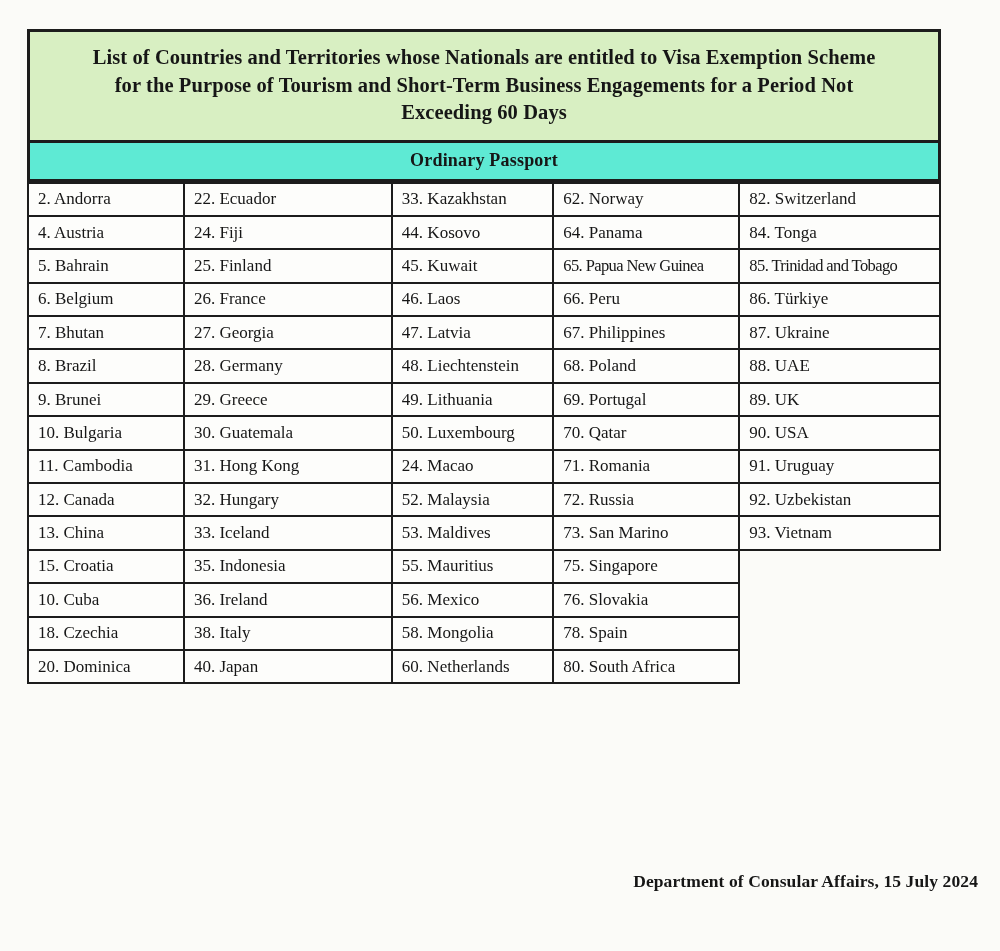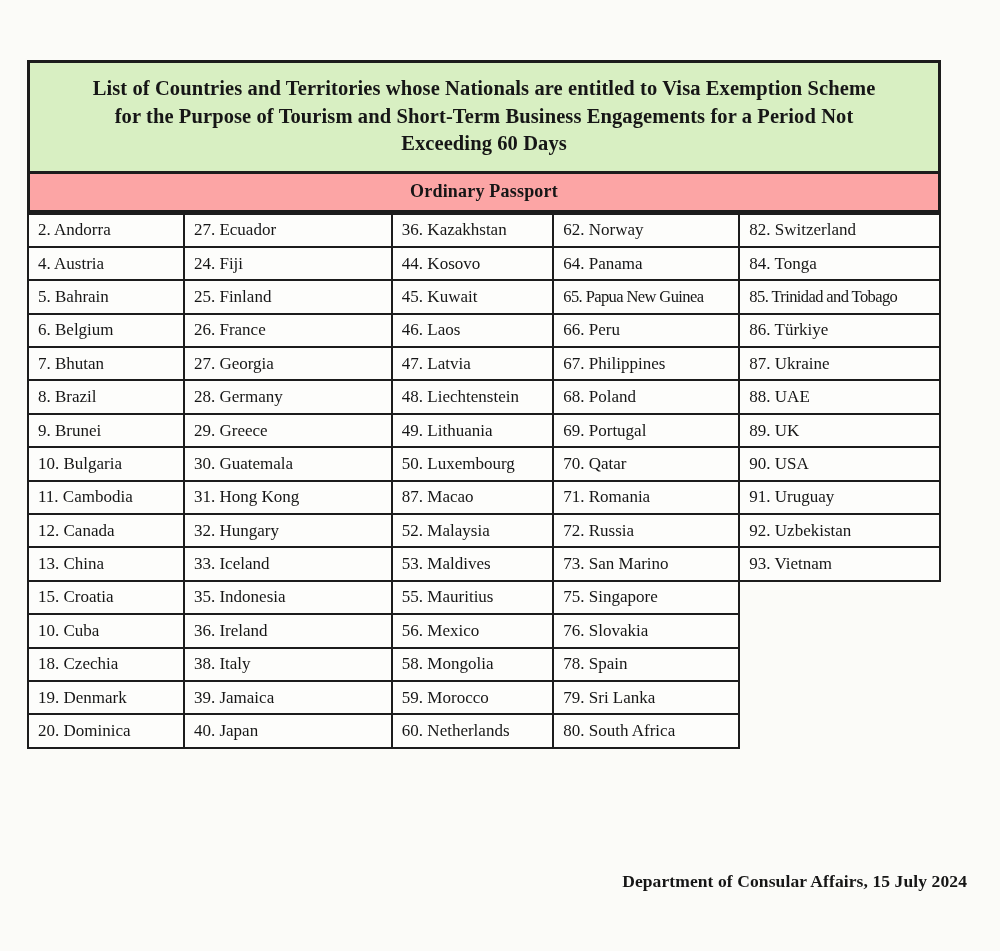--- a/index.html
+++ b/index.html
@@ -24,27 +24,26 @@
   }
   .header-box {
     background: #d8efc2;
     border: 3px solid #1c1c1c;
     text-align: center;
     font-weight: bold;
     font-size: 20.5px;
     line-height: 27.5px;
     padding: 12px 8px 13px 8px;
     letter-spacing: 0.1px;
-    margin-top: 31px;
   }
   .header-box .title-line {
     white-space: nowrap;
   }
   .subheader {
-    background: #fca5a5;
+    background: #5eead4;
     border: 3px solid #1c1c1c;
     border-top: none;
     text-align: center;
     font-weight: bold;
     font-size: 18px;
     padding: 7px 0 8px 0;
     letter-spacing: 0.2px;
   }
   table.countries {
     border-collapse: collapse;
@@ -64,21 +63,21 @@
   table.countries td.long {
     letter-spacing: -0.6px;
     font-size: 16.5px;
   }
   table.countries td.blank {
     border: none;
     background: transparent;
   }
   .footer {
     position: absolute;
-    right: 33px;
+    right: 22px;
     top: 871px;
     font-weight: bold;
     font-size: 17.5px;
     letter-spacing: 0.1px;
   }
 </style>
 </head>
 <body>
 
 <div class="page">
@@ -96,22 +95,22 @@
       <colgroup>
         <col style="width:17.1%">
         <col style="width:22.8%">
         <col style="width:17.7%">
         <col style="width:20.4%">
         <col style="width:22.0%">
       </colgroup>
       <tbody>
           <tr>
             <td>2. Andorra</td>
-            <td>27. Ecuador</td>
-            <td>36. Kazakhstan</td>
+            <td>22. Ecuador</td>
+            <td>33. Kazakhstan</td>
             <td>62. Norway</td>
             <td>82. Switzerland</td>
           </tr>
           <tr>
             <td>4. Austria</td>
             <td>24. Fiji</td>
             <td>44. Kosovo</td>
             <td>64. Panama</td>
             <td>84. Tonga</td>
           </tr>
@@ -153,21 +152,21 @@
           <tr>
             <td>10. Bulgaria</td>
             <td>30. Guatemala</td>
             <td>50. Luxembourg</td>
             <td>70. Qatar</td>
             <td>90. USA</td>
           </tr>
           <tr>
             <td>11. Cambodia</td>
             <td>31. Hong Kong</td>
-            <td>87. Macao</td>
+            <td>24. Macao</td>
             <td>71. Romania</td>
             <td>91. Uruguay</td>
           </tr>
           <tr>
             <td>12. Canada</td>
             <td>32. Hungary</td>
             <td>52. Malaysia</td>
             <td>72. Russia</td>
             <td>92. Uzbekistan</td>
           </tr>
@@ -193,27 +192,20 @@
             <td class="blank"></td>
           </tr>
           <tr>
             <td>18. Czechia</td>
             <td>38. Italy</td>
             <td>58. Mongolia</td>
             <td>78. Spain</td>
             <td class="blank"></td>
           </tr>
           <tr>
-            <td>19. Denmark</td>
-            <td>39. Jamaica</td>
-            <td>59. Morocco</td>
-            <td>79. Sri Lanka</td>
-            <td class="blank"></td>
-          </tr>
-          <tr>
             <td>20. Dominica</td>
             <td>40. Japan</td>
             <td>60. Netherlands</td>
             <td>80. South Africa</td>
             <td class="blank"></td>
           </tr>
         </tbody>
     </table>
   </div>
 

